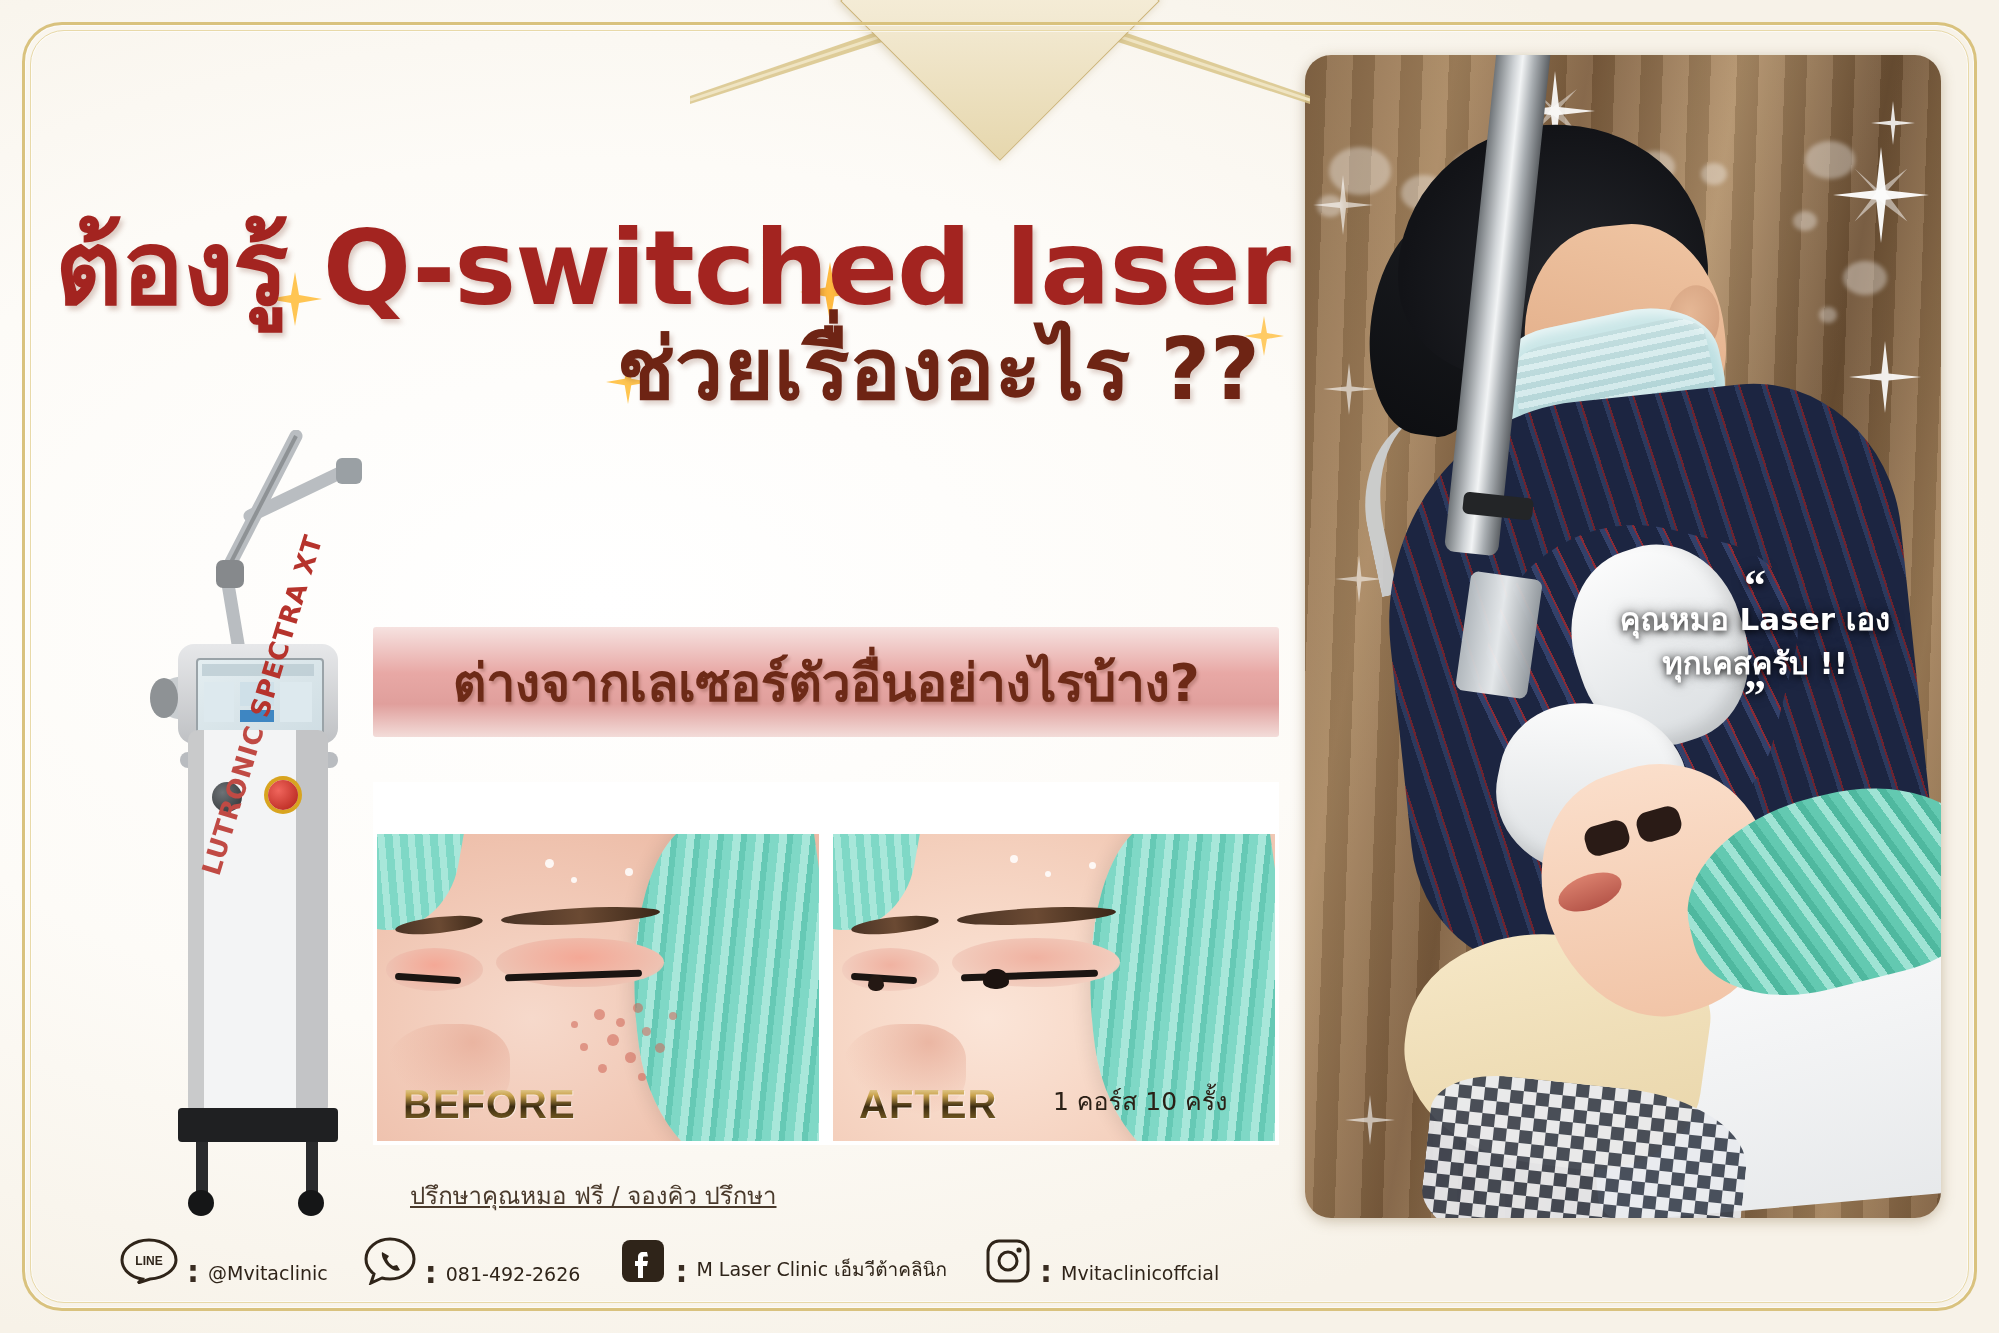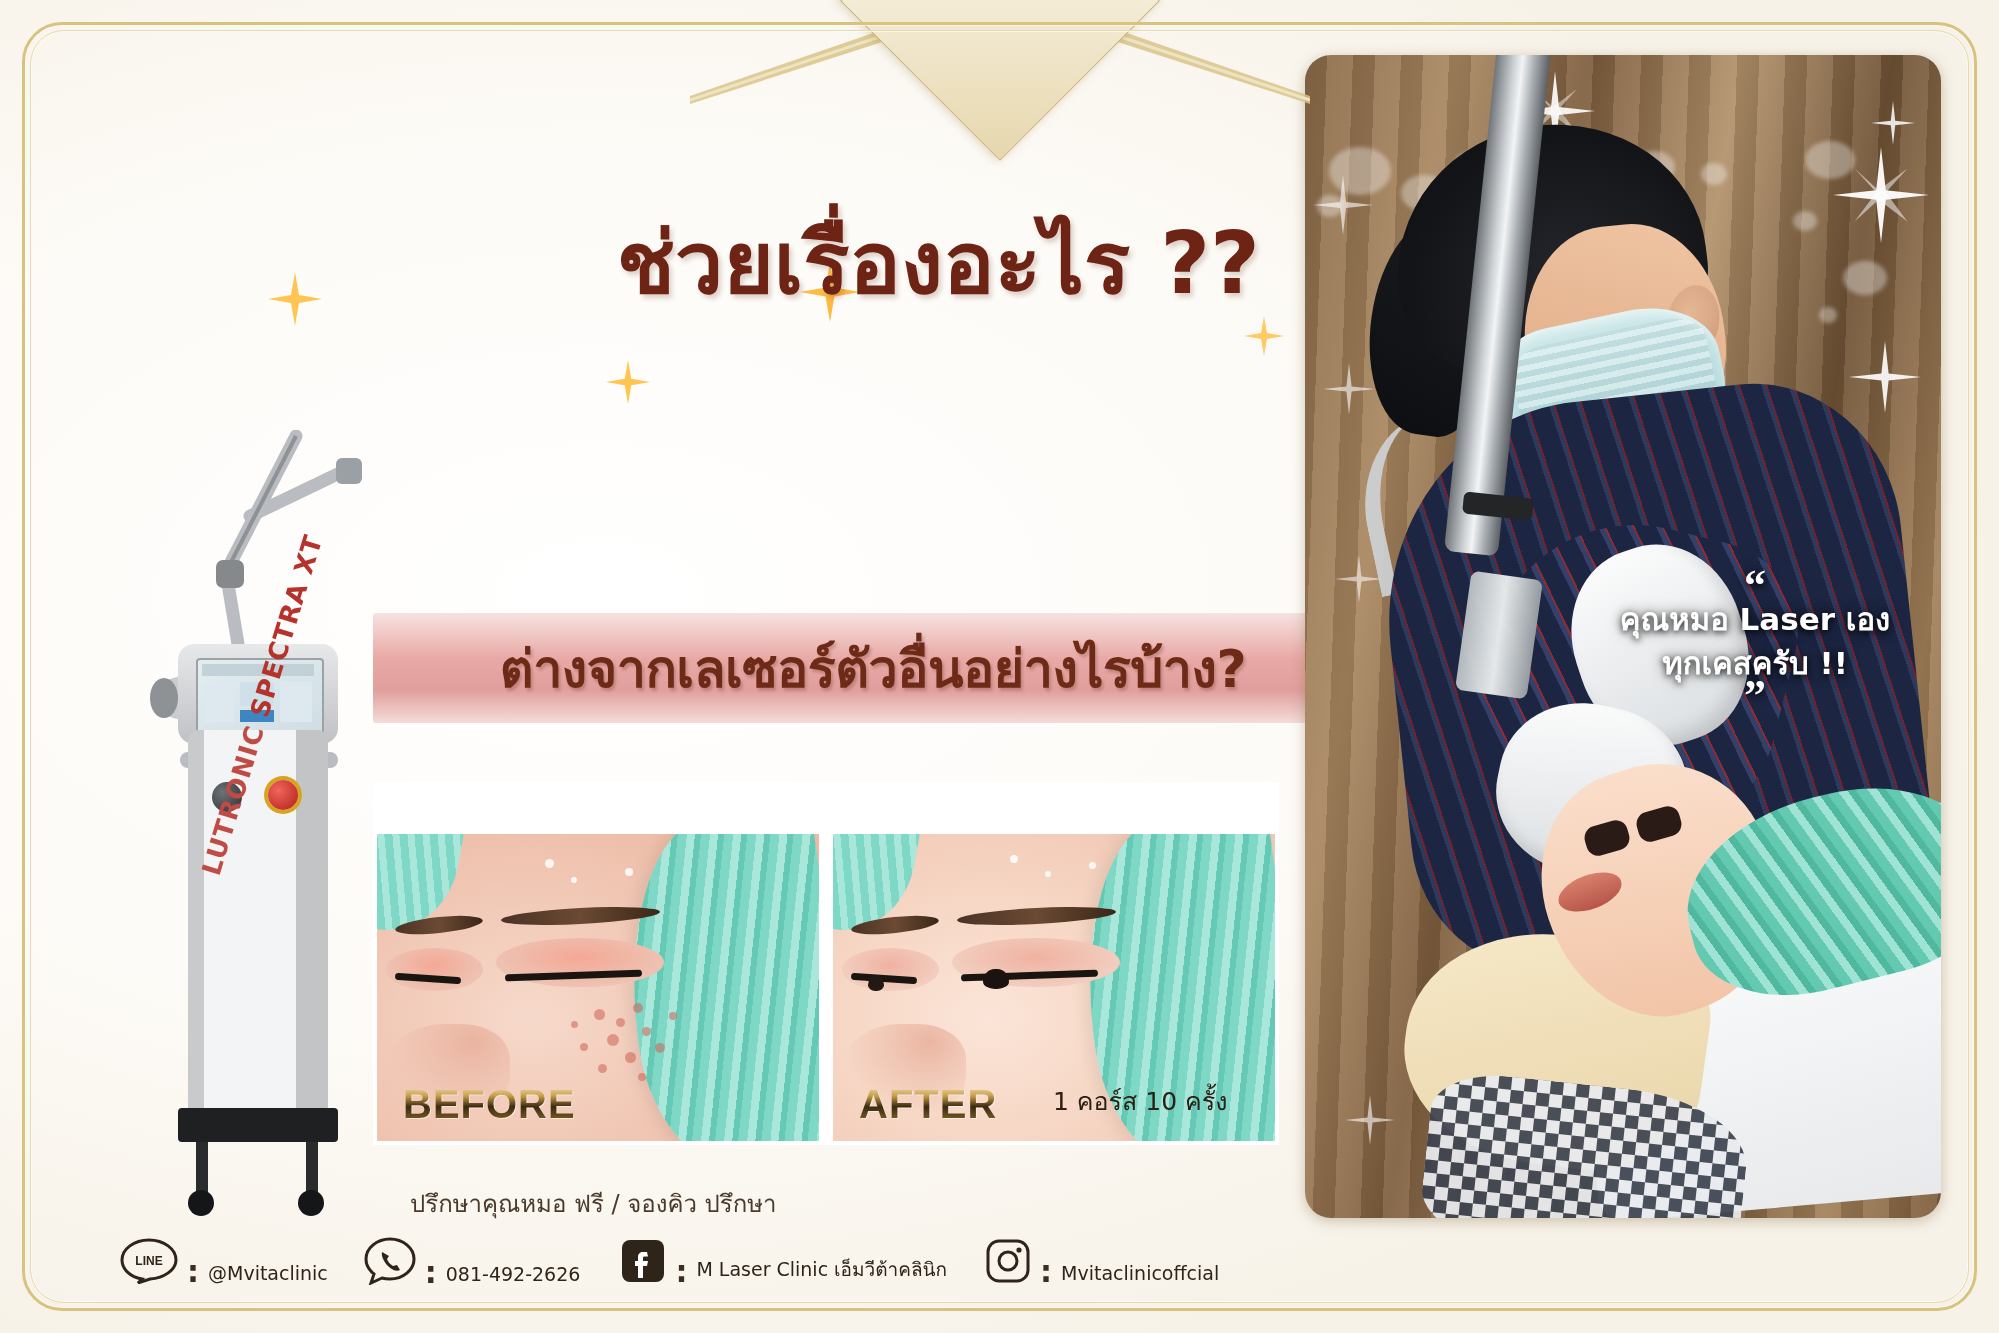--- a/index.html
+++ b/index.html
@@ -42,23 +42,23 @@
   
   .headline{position:absolute;z-index:20;left:55px;top:215px;width:1235px;}
   .h-l1{font-size:104px;font-weight:800;color:#a32420;letter-spacing:-1px;line-height:1.02;
     white-space:nowrap;text-shadow:3px 4px 5px rgba(120,60,40,.25);}
   .h-l2{font-size:86px;font-weight:800;color:#6e2414;line-height:1.08;margin-top:2px;
     text-align:right;padding-right:30px;text-shadow:3px 4px 5px rgba(110,55,35,.22);}
 
   .sparkle{position:absolute;pointer-events:none;}
 
   
-  .pinkband{position:absolute;z-index:20;left:373px;top:613px;width:906px;height:110px;
+  .pinkband{position:absolute;z-index:20;left:373px;top:627px;width:906px;height:110px;
     background:linear-gradient(180deg,#f6e2e0 0%,#e8a8a5 42%,#e09f9c 70%,#f3dcd9 100%);
-    border-radius:3px;display:flex;align-items:center;justify-content:center;padding-left:47px;}
+    border-radius:3px;display:flex;align-items:center;justify-content:center;}
   .pinkband .ptxt{font-size:52px;font-weight:800;color:#6d2a17;letter-spacing:-.5px;
     text-shadow:2px 3px 3px rgba(90,40,25,.25);white-space:nowrap;}
 
   
   .ba{position:absolute;z-index:20;left:373px;top:782px;width:906px;height:363px;display:flex;gap:14px;
     background:#ffffff;padding:4px;box-sizing:border-box;}
   .ba-cell{position:relative;flex:1;overflow:hidden;background:#4d7c0f;margin-top:48px;}
   .ba-label{position:absolute;left:26px;bottom:14px;z-index:6;font-size:40px;font-weight:700;
     font-family:"Liberation Sans",sans-serif;letter-spacing:1px;
     background:linear-gradient(180deg,#fdf4d8 0%,#c9a24c 30%,#3a2a10 55%,#6e5520 80%,#e7d49a 100%);
@@ -182,21 +182,21 @@
     background:repeating-conic-gradient(#3c4350 0 25%,#e9ebef 0 50%) 0 0/26px 26px;
     border-radius:24% 40% 20% 30%;transform:rotate(6deg);opacity:.92;}
 
   .quote{position:absolute;z-index:26;right:36px;top:520px;width:300px;text-align:center;
     color:#ffffff;text-shadow:0 2px 6px rgba(0,0,0,.75),0 0 14px rgba(0,0,0,.55);}
   .q-mark{font-size:44px;font-weight:700;line-height:.5;font-family:"Liberation Serif",serif;}
   .q-l{font-size:31px;font-weight:600;line-height:1.42;}
 
   
   .footer{position:absolute;z-index:25;left:120px;bottom:48px;width:1100px;}
-  .f-top{font-size:24px;color:#4a3a2c;margin-left:290px;margin-bottom:14px;}
+  .f-top{font-size:24px;color:#4a3a2c;margin-left:290px;margin-bottom:22px;text-decoration:underline;}
   .f-row{display:flex;align-items:center;gap:14px;}
   .f-item{display:flex;align-items:flex-end;gap:9px;}
   .f-sep{font-size:30px;color:#3a2d22;font-weight:700;line-height:.8;letter-spacing:0;}
   .f-txt{font-size:19px;color:#2f2419;white-space:nowrap;}
   .ic{display:block;}
 </style>
 </head>
 <body>
 
 <div id="poster">
@@ -205,20 +205,21 @@
     <svg width="620" height="120" viewBox="0 0 620 120">
       <path d="M0 96 L250 10 L310 62 L370 10 L620 96 L620 104 L372 24 L310 76 L248 24 L0 104 Z" fill="#d8c488" opacity=".85"></path>
       <path d="M0 100 L252 16 L310 68 L368 16 L620 100" fill="none" stroke="#efe4c2" stroke-width="3"></path>
     </svg>
   </div>
   <div class="ribbon"></div>
   <div class="ribbon-line"></div>
 
 
   <div class="headline">
+    <div class="h-l1">ต้องรู้ Q-switched laser</div>
     <div class="h-l2">ช่วยเรื่องอะไร ??</div>
   </div>
 
   <svg class="sparkle" style="left:268px;top:272px" width="54" height="54" viewBox="0 0 54 54">
     <path d="M27 0 L31 23 L54 27 L31 31 L27 54 L23 31 L0 27 L23 23 Z" fill="#ffc24a" opacity=".95"></path>
   </svg>
   <svg class="sparkle" style="left:800px;top:262px" width="60" height="60" viewBox="0 0 54 54">
     <path d="M27 0 L31 23 L54 27 L31 31 L27 54 L23 31 L0 27 L23 23 Z" fill="#ffb637" opacity=".95"></path>
   </svg>
   <svg class="sparkle" style="left:606px;top:360px" width="44" height="44" viewBox="0 0 54 54">

